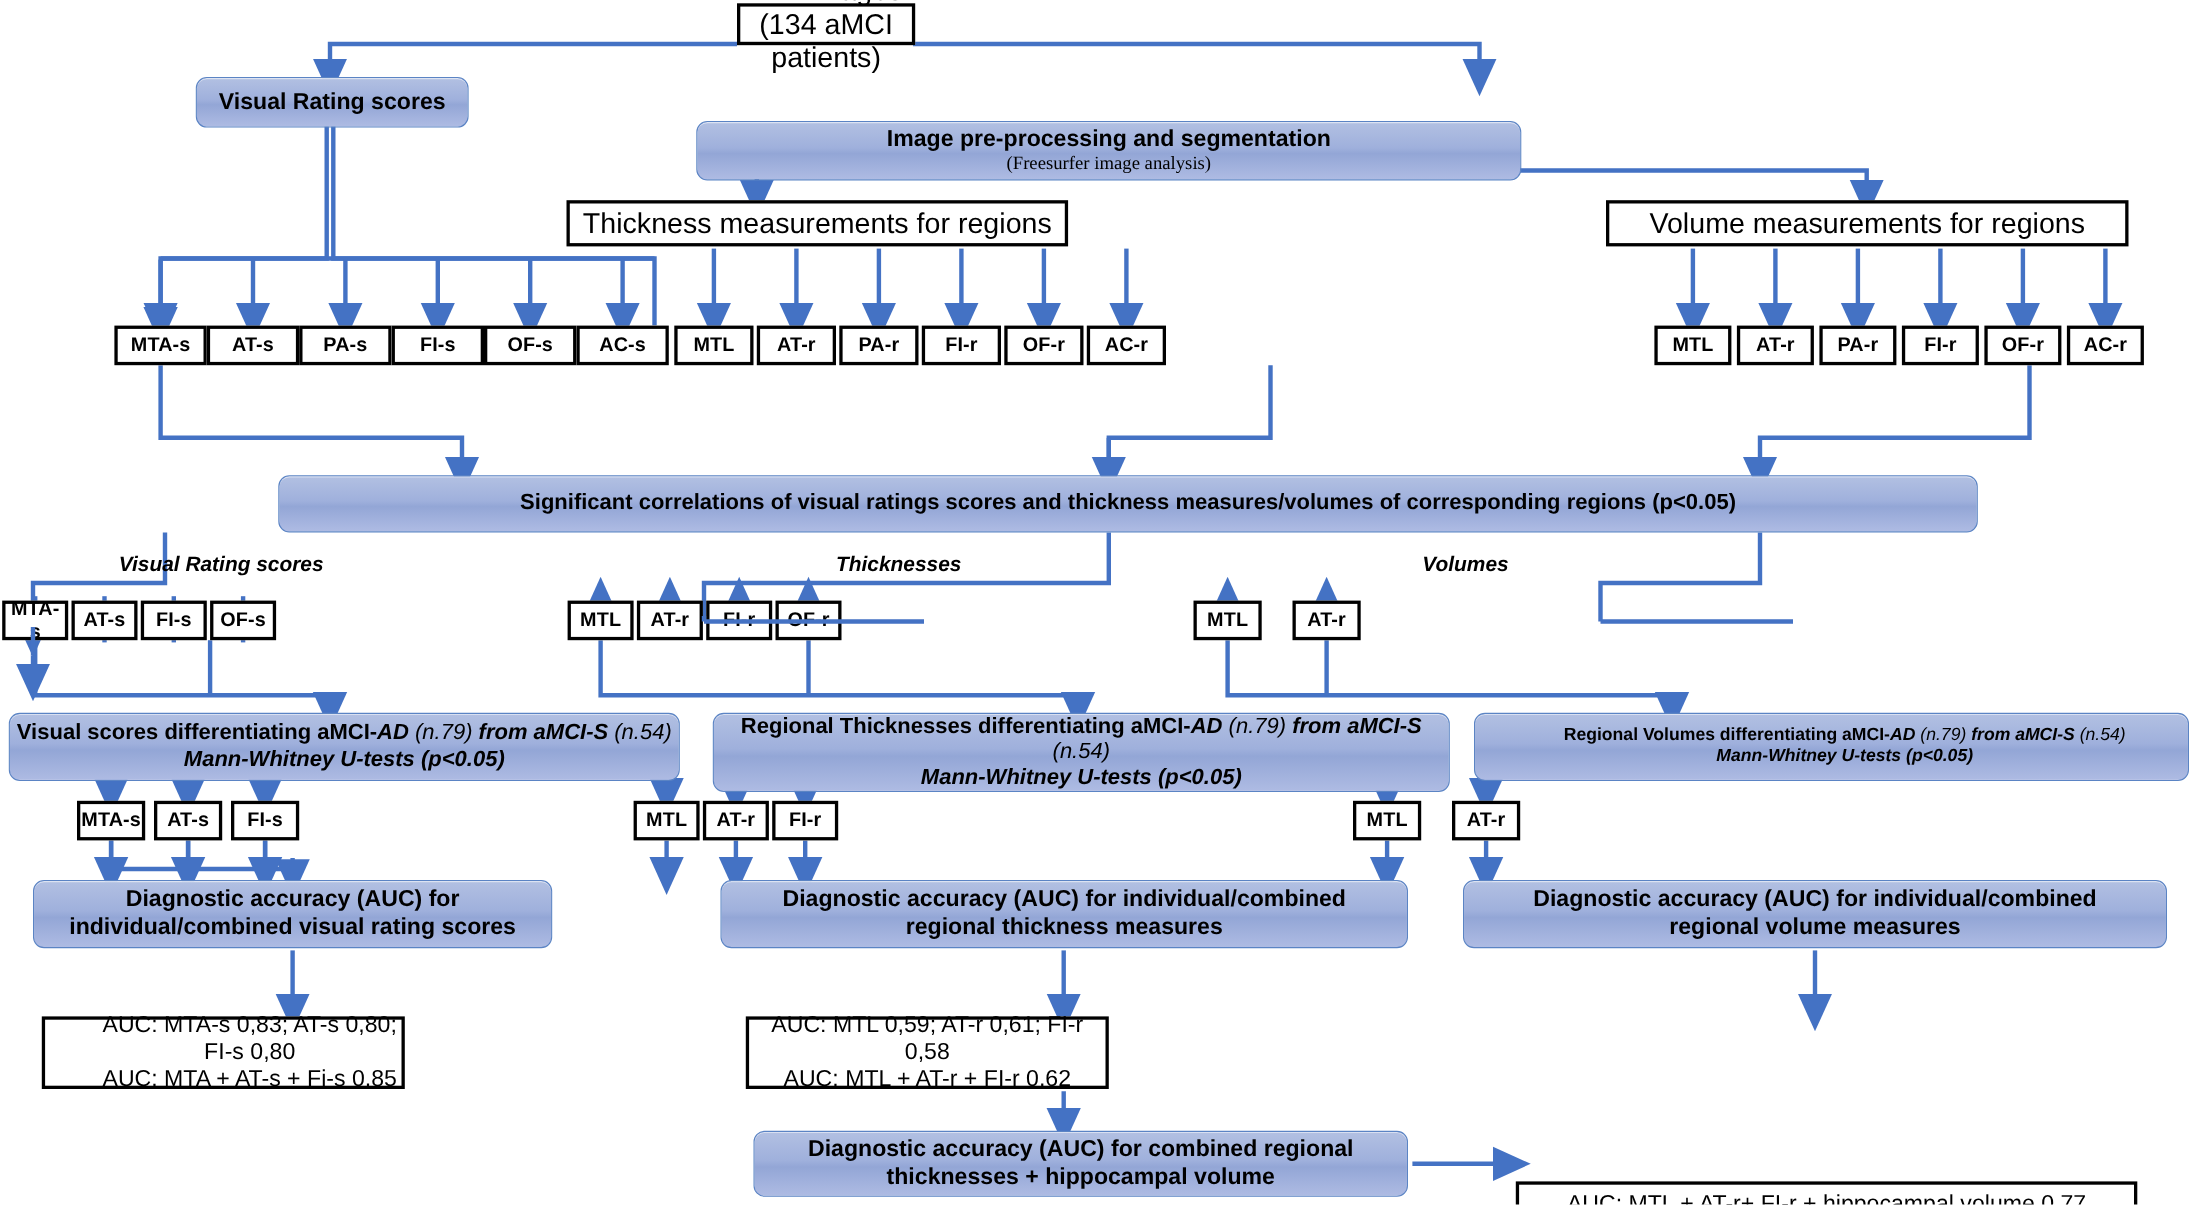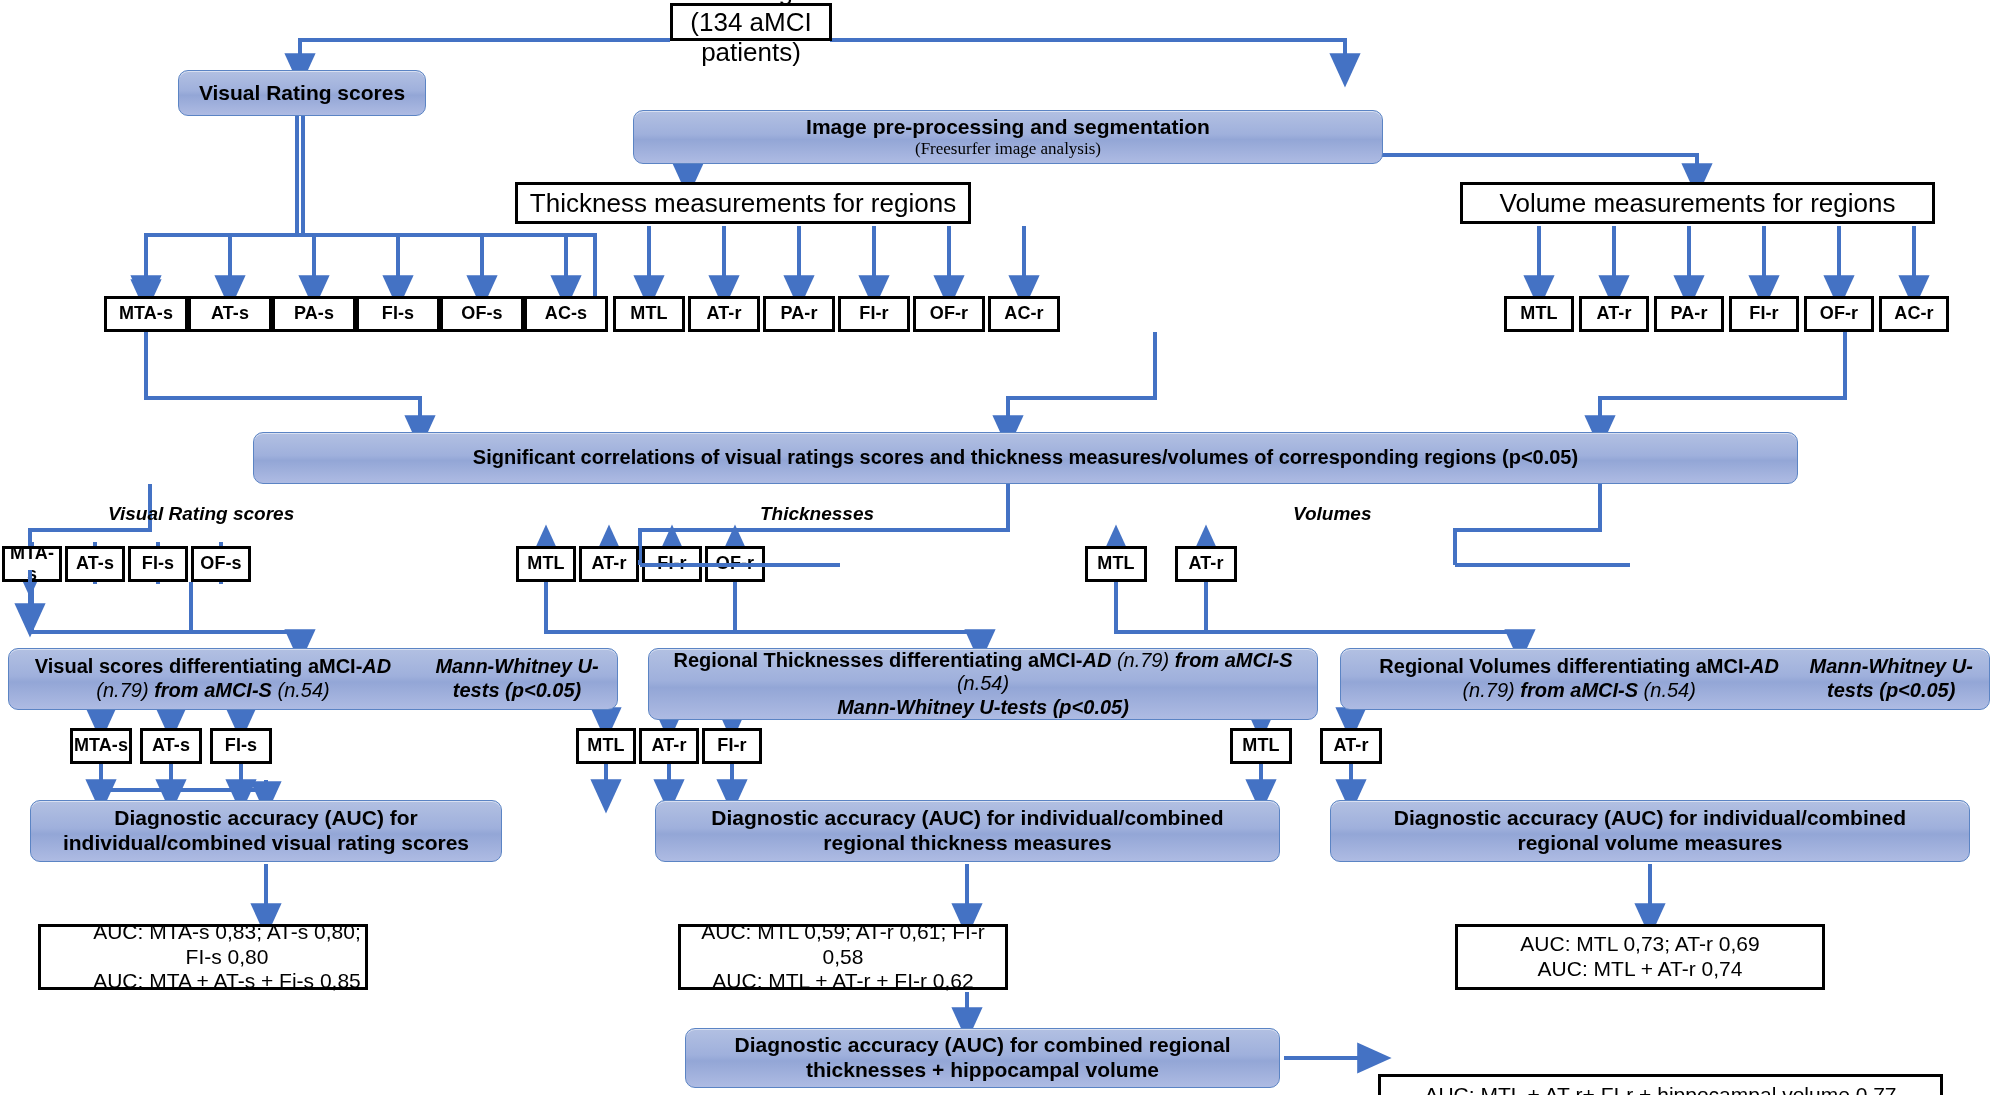--- a/index.html
+++ b/index.html
@@ -255,31 +255,31 @@
     </div>
   <div id="selVol">
       <div class="node wbox small-lbl" style="left: 1085px; top: 546px; width: 62px; height: 36px;">
         <span>MTL</span>
       </div>
       <div class="node wbox small-lbl" style="left: 1175px; top: 546px; width: 62px; height: 36px;">
         <span>AT-r</span>
       </div>
     </div>
 
-  <div class="node bbox" style="left:8px;top:648px;width:610px;height:62px;flex-direction:row;font-size:20px;">
+  <div class="node bbox" style="left:8px;top:648px;width:610px;height:62px;flex-direction:column;font-size:20px;">
     <span><span>Visual scores differentiating aMCI-</span><i class="b">AD</i><i class="n"> (n.79) </i><i class="b">from aMCI-S</i><i class="n"> (n.54)</i></span>
     <span class="l2">Mann-Whitney U-tests (p&lt;0.05)</span>
   </div>
 
   <div class="node bbox" style="left:648px;top:648px;width:670px;height:72px;flex-direction:column;font-size:20px;">
     <span><span>Regional Thicknesses differentiating aMCI-</span><i class="b">AD</i><i class="n"> (n.79) </i><i class="b">from aMCI-S</i><i class="n"> (n.54)</i></span>
     <span class="l2">Mann-Whitney U-tests (p&lt;0.05)</span>
   </div>
 
-  <div class="node bbox" style="left:1340px;top:648px;width:650px;height:62px;font-size:20px;padding-left:24px;">
+  <div class="node bbox" style="left:1340px;top:648px;width:650px;height:62px;flex-direction:column;font-size:16px;padding-left:24px;">
     <span><span>Regional Volumes differentiating aMCI-</span><i class="b">AD</i><i class="n"> (n.79) </i><i class="b">from aMCI-S</i><i class="n"> (n.54)</i></span>
     <span class="l2">Mann-Whitney U-tests (p&lt;0.05)</span>
   </div>
 
   <div id="sigVisual">
       <div class="node wbox small-lbl" style="left: 70px; top: 728px; width: 62px; height: 36px;">
         <span>MTA-s</span>
       </div>
       <div class="node wbox small-lbl" style="left: 140px; top: 728px; width: 62px; height: 36px;">
         <span>AT-s</span>
@@ -321,24 +321,20 @@
     <span>regional volume  measures</span>
   </div>
 
   <div class="node wbox res" style="left:38px;top:924px;width:330px;height:66px;flex-direction:column;padding-left:48px;">
     <span>AUC: MTA-s 0,83; AT-s 0,80; FI-s 0,80</span>
     <span>AUC: MTA + AT-s + Fi-s 0,85</span>
   </div>
   <div class="node wbox res" style="left:678px;top:924px;width:330px;height:66px;flex-direction:column;">
     <span>AUC: MTL 0,59; AT-r 0,61; FI-r 0,58</span>
     <span>AUC: MTL + AT-r + FI-r  0,62</span>
-  </div>
-  <div class="node wbox res" style="left:1455px;top:924px;width:370px;height:66px;flex-direction:column;">
-    <span>AUC: MTL 0,73; AT-r 0,69</span>
-    <span>AUC: MTL + AT-r  0,74</span>
   </div>
 
   <div class="node bbox bhead" style="left:685px;top:1028px;width:595px;height:60px;flex-direction:column;">
     <span>Diagnostic accuracy (AUC) for combined regional</span>
     <span>thicknesses + hippocampal volume</span>
   </div>
   <div class="node wbox res" style="left:1378px;top:1074px;width:565px;height:42px;">
     <span>AUC: MTL + AT-r+  FI-r  + hippocampal volume 0,77</span>
   </div>
 

